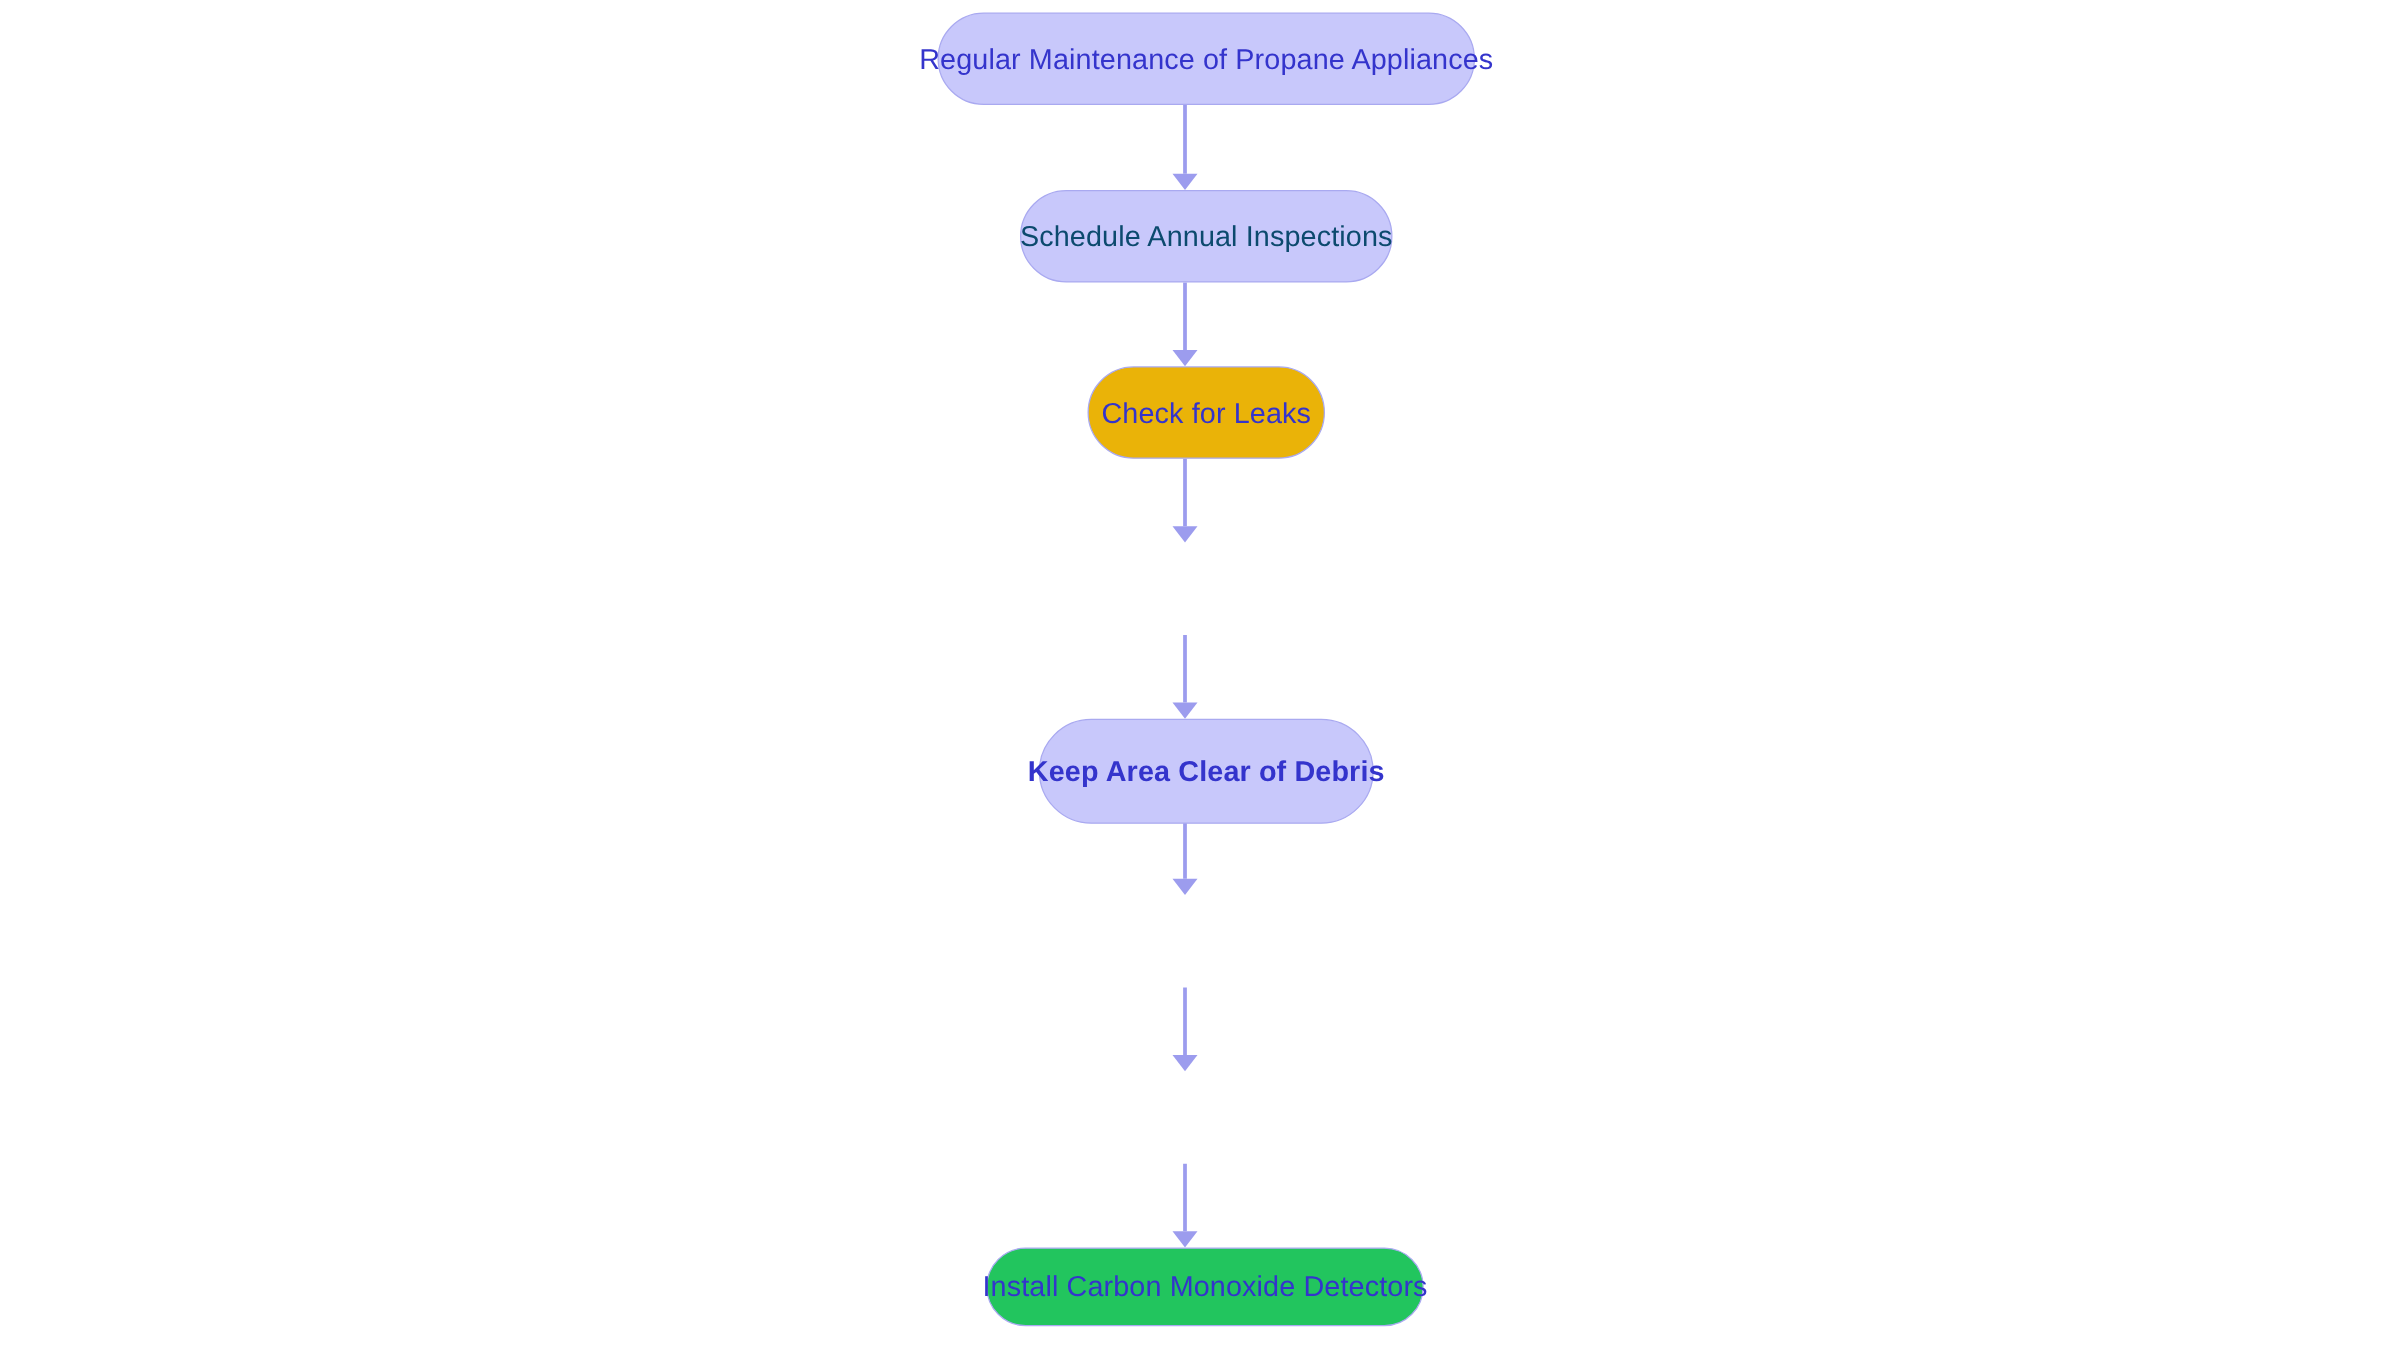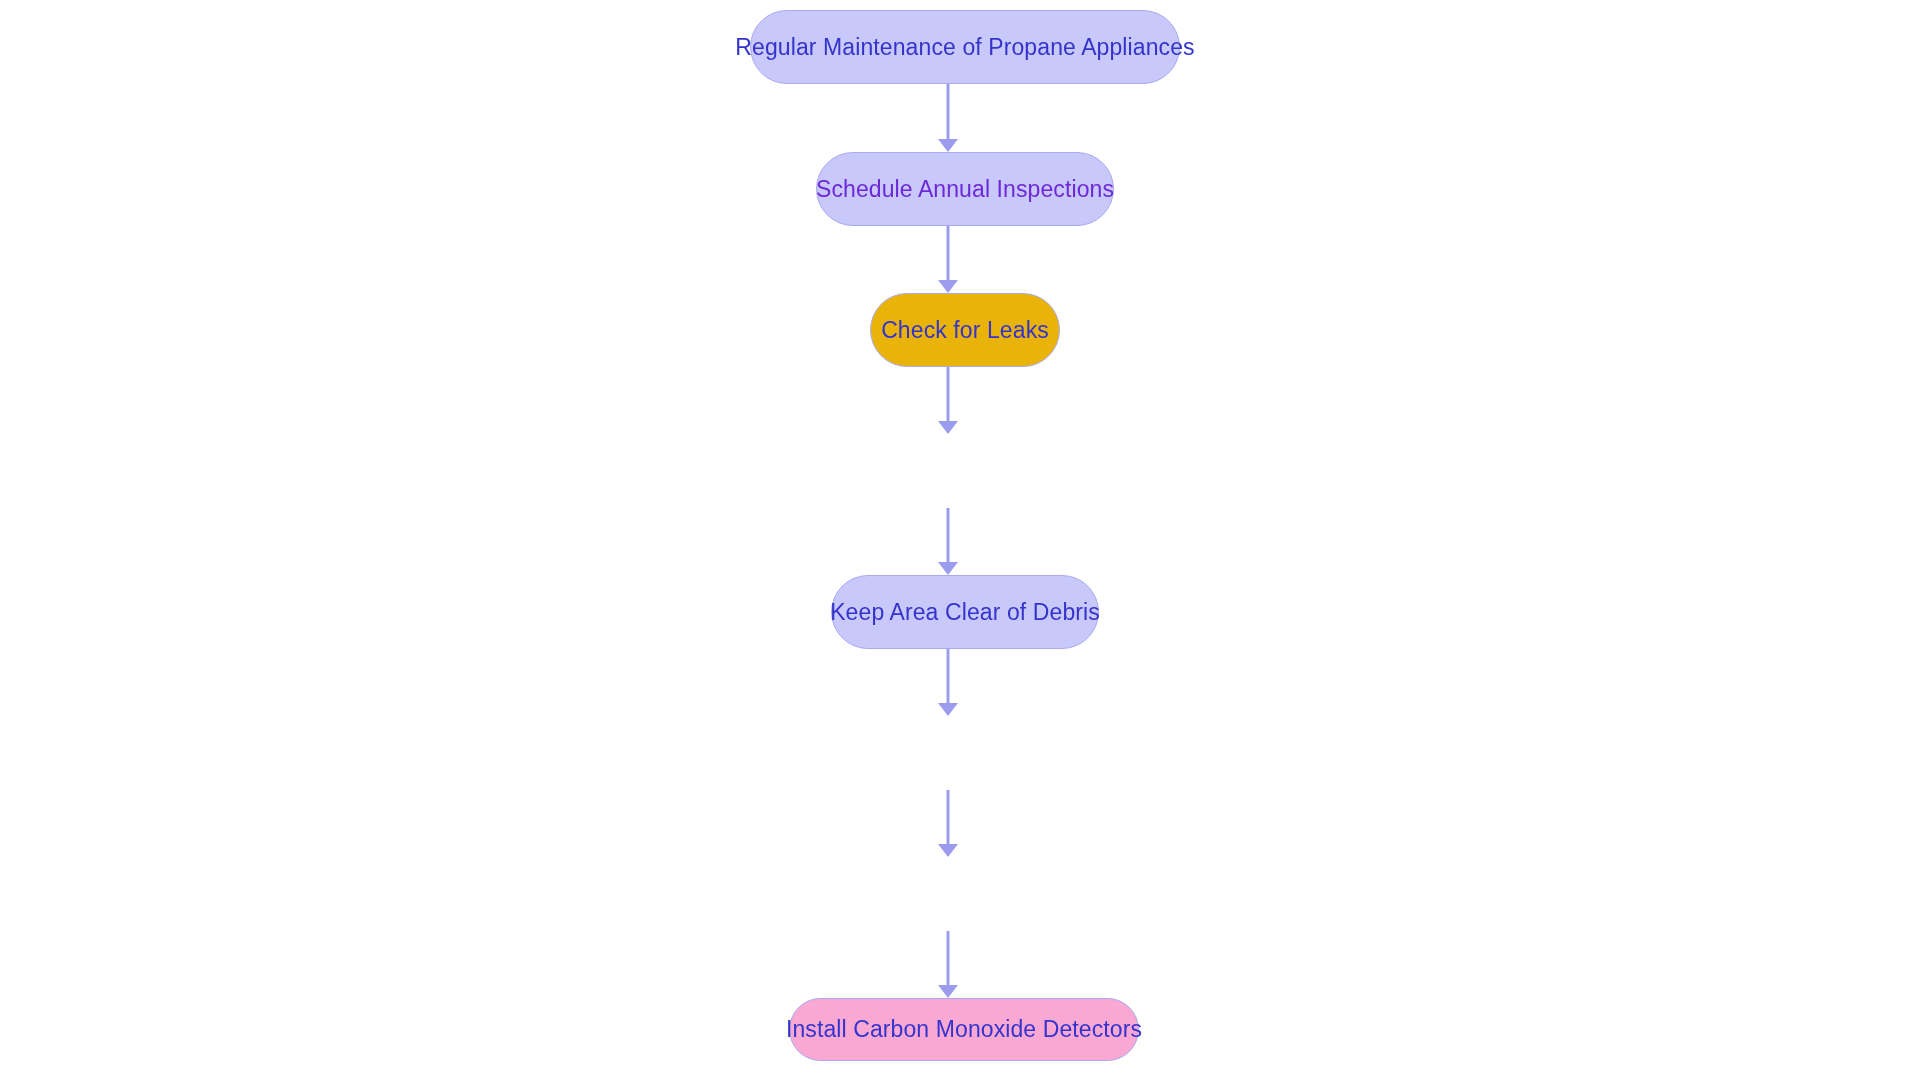--- a/index.html
+++ b/index.html
@@ -98,25 +98,25 @@
     </div>
     <div class="connector" style="left: 931px; top: 931px; height: 67px;">
       <svg viewBox="0 0 34 67" preserveAspectRatio="none">
         <line x1="17" y1="0" x2="17" y2="54" stroke="#9c9cee" stroke-width="3"></line>
         <polygon points="7,54 27,54 17,67" fill="#9c9cee"></polygon>
       </svg>
     </div>
     <div class="flow-node" style="left: 750px; top: 10px; width: 430px; height: 74px; background: rgb(200, 200, 251); border-color: rgb(169, 169, 240); color: rgb(52, 52, 204); align-items: center;">
       <span class="node-label">Regular Maintenance of Propane Appliances</span>
     </div>
-    <div class="flow-node" style="left: 816px; top: 152px; width: 298px; height: 74px; background: rgb(200, 200, 251); border-color: rgb(169, 169, 240); color: #6d28d9;">
+    <div class="flow-node" style="left: 816px; top: 152px; width: 298px; height: 74px; background: rgb(200, 200, 251); border-color: rgb(169, 169, 240); color: #0c4a6e;">
       <span class="node-label">Schedule Annual Inspections</span>
     </div>
     <div class="flow-node" style="left: 870px; top: 293px; width: 190px; height: 74px; background: #eab308; border-color: rgb(169, 169, 240); color: rgb(52, 52, 204);">
       <span class="node-label">Check for Leaks</span>
     </div>
-    <div class="flow-node" style="left: 831px; top: 575px; width: 268px; height: 74px; background: rgb(200, 200, 251); border-color: rgb(169, 169, 240); color: rgb(52, 52, 204);">
+    <div class="flow-node" style="left: 831px; top: 575px; width: 268px; height: 84px; background: rgb(200, 200, 251); border-color: rgb(169, 169, 240); color: rgb(52, 52, 204); font-weight: bold;">
       <span class="node-label">Keep Area Clear of Debris</span>
     </div>
-    <div class="flow-node" style="left: 789px; top: 998px; width: 350px; height: 63px; background: #f9a8d4; border-color: rgb(169, 169, 240); color: rgb(52, 52, 204);">
+    <div class="flow-node" style="left: 789px; top: 998px; width: 350px; height: 63px; background: #22c55e; border-color: rgb(169, 169, 240); color: rgb(52, 52, 204);">
       <span class="node-label">Install Carbon Monoxide Detectors</span>
     </div>
   </div>
 
 </body></html>

